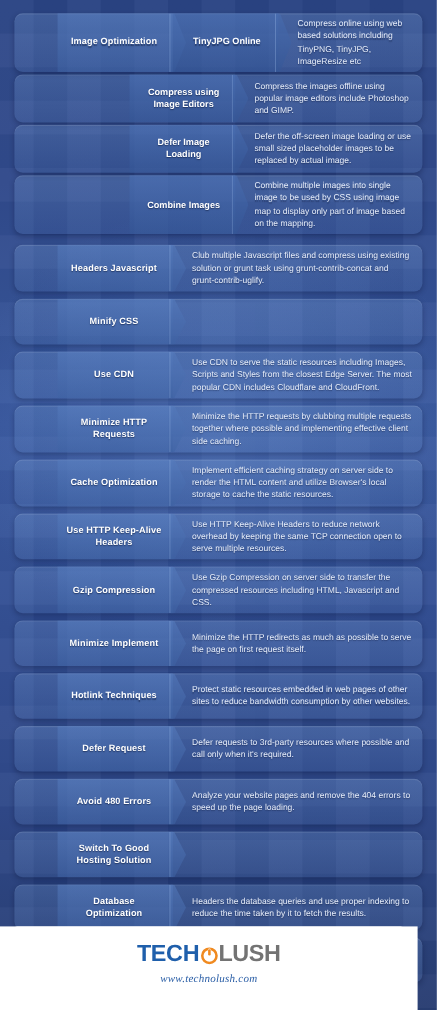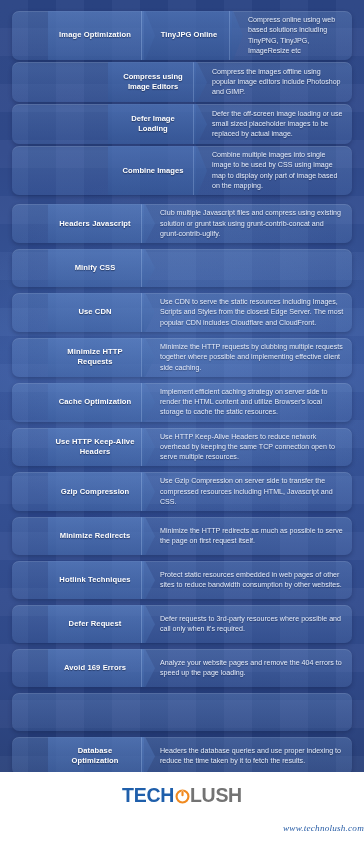--- a/index.html
+++ b/index.html
@@ -121,21 +121,21 @@
 
   
   .spacer-label{
     flex:0 0 96px;
     background:transparent;
   }
 
   
   .footer{
     position:absolute;
-    left:0; right:0; bottom:0;
+    left:0; right:16px; bottom:0;
     height:70px;
     background:#ffffff;
     overflow:hidden;
   }
   .footer-curve{
     position:absolute; top:-26px; left:0; width:100%; height:32px;
   }
   .footer-inner{
     position:absolute;
     left:0; right:0; top:14px;
@@ -154,27 +154,26 @@
   .logo .lush{ color:#737373; }
   .logo-mark{
     display:inline-block;
     width:15px; height:15px;
     position:relative;
     margin:0 .5px;
     transform:translateY(1px);
   }
   .logo-mark svg{ width:100%; height:100%; display:block; }
   .site{
-    margin-top:17px;
+    margin-top:4px;
     font-size:9.2px;
     font-style:italic;
     color:#2a5ea6;
     font-family:"Liberation Serif", serif;
     letter-spacing:.2px;
-    text-align:right;
   }
 </style>
 </head>
 <body>
 
 <div class="sheet">
   <div class="bg-texture"></div>
   <div class="bg-glow"></div>
 
   <div class="rows">
@@ -274,21 +273,21 @@
         <div class="row">
           <div class="cell-label">
             <span>Gzip Compression</span>
           </div>
           <div class="cell-desc">
             <span>Use Gzip Compression on server side to transfer the compressed resources including HTML, Javascript and CSS.</span>
           </div>
         </div>
         <div class="row">
           <div class="cell-label">
-            <span>Minimize Redirects</span>
+            <span>Minimize Implement</span>
           </div>
           <div class="cell-desc">
             <span>Minimize the HTTP redirects as much as possible to serve the page on first request itself.</span>
           </div>
         </div>
         <div class="row">
           <div class="cell-label">
             <span>Hotlink Techniques</span>
           </div>
           <div class="cell-desc">
@@ -298,27 +297,30 @@
         <div class="row">
           <div class="cell-label">
             <span>Defer Request</span>
           </div>
           <div class="cell-desc">
             <span>Defer requests to 3rd-party resources where possible and call only when it's required.</span>
           </div>
         </div>
         <div class="row">
           <div class="cell-label">
-            <span>Avoid 169 Errors</span>
+            <span>Avoid 480 Errors</span>
           </div>
           <div class="cell-desc">
             <span>Analyze your website pages and remove the 404 errors to speed up the page loading.</span>
           </div>
         </div>
         <div class="row">
+          <div class="cell-label">
+            <span>Switch To Good Hosting Solution</span>
+          </div>
         </div>
         <div class="row">
           <div class="cell-label">
             <span>Database Optimization</span>
           </div>
           <div class="cell-desc">
             <span>Headers the database queries and use proper indexing to reduce the time taken by it to fetch the results.</span>
           </div>
         </div>
         <div class="row">

